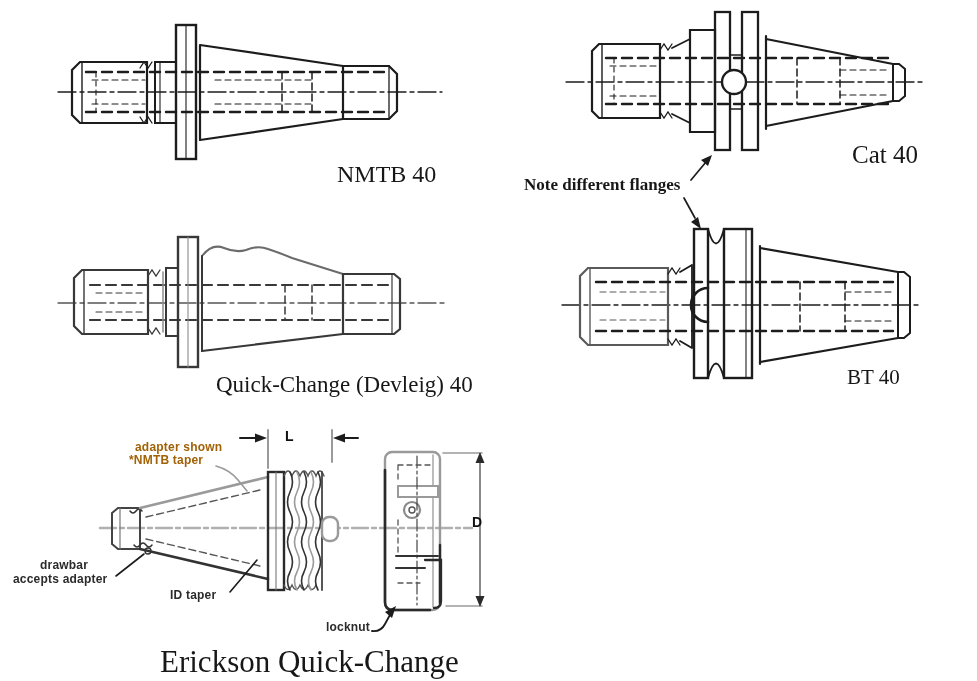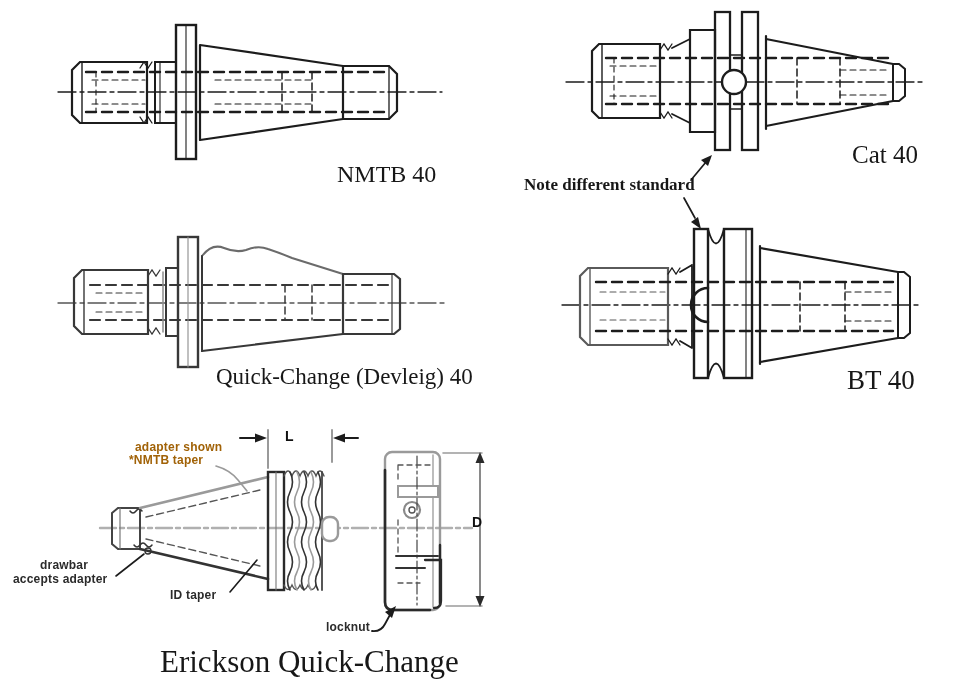--- a/index.html
+++ b/index.html
@@ -160,25 +160,25 @@
     <path d="M216,466 Q230,470 238,480 L247,491" stroke="#9a9a9a" stroke-width="1.6"></path>
     <path d="M372,631 Q381,632 385,624 L391,613" stroke="#1c1c1c" stroke-width="1.8"></path>
     <polygon points="396,606 392,618 385,612" fill="#1c1c1c"></polygon>
   </g>
 </svg>
 
   <div class="lbl serif big" style="left:337px;top:161px">NMTB 40</div>
 
   <div class="lbl serif big" style="left:852px;top:141px;font-size:25px">Cat 40</div>
 
-  <div class="lbl serif note" style="left:524px;top:175px">Note different standard</div>
+  <div class="lbl serif note" style="left:524px;top:175px">Note different flanges</div>
 
-  <div class="lbl serif" style="left:216px;top:364px">Quick-Change (Devleig) 40</div>
+  <div class="lbl serif" style="left:216px;top:372px">Quick-Change (Devleig) 40</div>
 
-  <div class="lbl serif big" style="left:847px;top:365px;font-size:27px">BT 40</div>
+  <div class="lbl serif big" style="left:847px;top:365px;font-size:21px">BT 40</div>
 
   <div class="lbl serif big" style="left:160px;top:644px;font-size:31px">Erickson Quick-Change</div>
 
   <div class="lbl ann gray" style="left:135px;top:440px">adapter shown</div>
   <div class="lbl ann gray" style="left:129px;top:453px">*NMTB taper</div>
 
   <div class="lbl ann dim" style="left:285px;top:428px">L</div>
 
   <div class="lbl ann" style="left:13px;top:572px">accepts adapter</div>
   <div class="lbl ann" style="left:40px;top:558px">drawbar</div>

